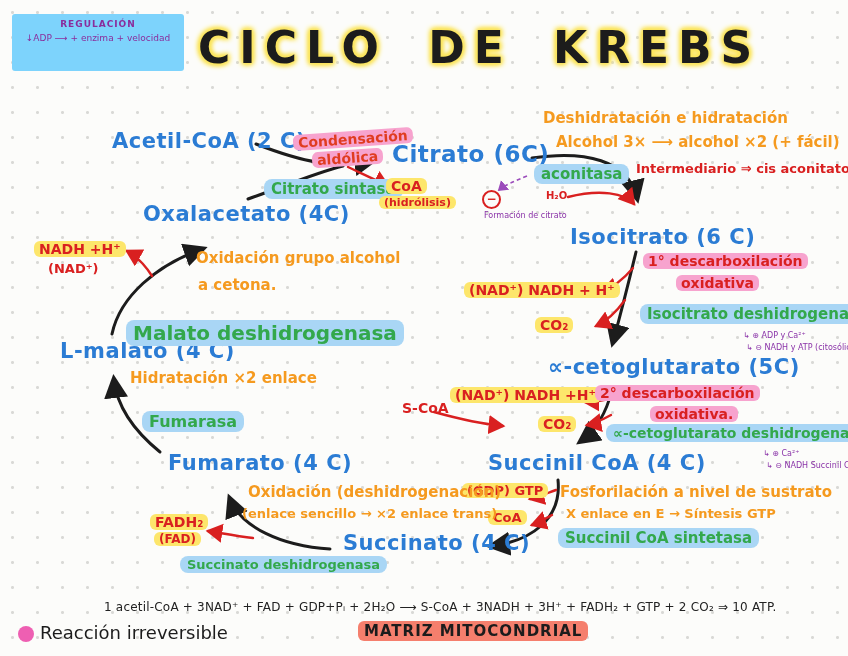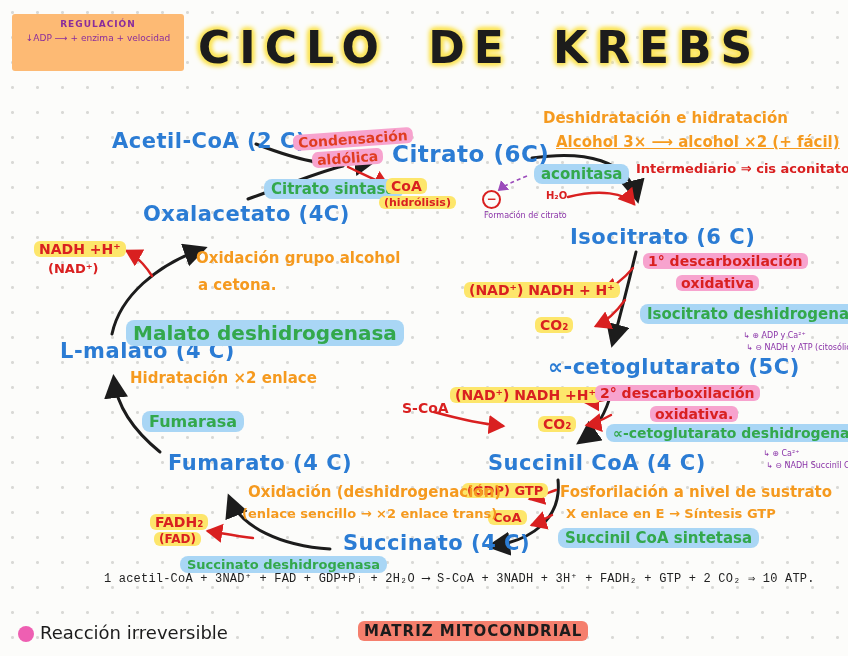--- a/index.html
+++ b/index.html
@@ -18,21 +18,21 @@
   .node{color:#2b7cd4;font-size:21px;font-weight:bold;letter-spacing:.5px;}
   .enzyme{color:#33a84c;font-size:15px;font-weight:bold;background:#a9d6f5;border-radius:8px;padding:1px 7px;}
   .orange{color:#f59a1f;font-size:15px;font-weight:bold;}
   .red{color:#d92020;font-weight:bold;font-size:14px;}
   .hl-y{background:#fde66b;border-radius:6px;padding:0 5px;}
   .hl-p{background:#f7a3ce;border-radius:6px;padding:0 5px;}
   .hl-s{background:#f57f6d;border-radius:6px;padding:1px 6px;}
   .purple{color:#8a33a8;}
   .tiny{font-size:8px;line-height:11px;}
   .regbox{
-    left:12px;top:14px;width:172px;height:54px;background:#fdba74;border-radius:3px;
+    left:12px;top:14px;width:172px;height:54px;background:#7dd3fc;border-radius:3px;
     color:#8a2d9c;font-size:9px;line-height:14px;text-align:center;padding-top:3px;
   }
   .regbox .rb-h{font-weight:bold;letter-spacing:1px;}
   .minus-badge{
     left:482px;top:190px;width:15px;height:15px;border:2.5px solid #d92020;border-radius:50%;
     color:#d92020;font-size:12px;font-weight:bold;line-height:14px;text-align:center;
   }
   .legend-dot{left:18px;top:626px;width:16px;height:16px;border-radius:50%;background:#ee5fb2;}
   .equation{font-size:12px;color:#222;font-weight:500;letter-spacing:.2px;}
   svg.overlay{position:absolute;left:0;top:0;pointer-events:none;}
@@ -107,21 +107,21 @@
 <div class="abs enzyme" style="left:180px;top:556px;font-size:13px;">Succinato deshidrogenasa</div>
 <div class="abs enzyme" style="left:142px;top:411px;font-size:16px;">Fumarasa</div>
 <div class="abs enzyme" style="left:126px;top:303px;font-size:20px;margin-top:17px;">Malato deshidrogenasa</div>
 
 <div class="abs red hl-p" style="left:293px;top:131px;transform:rotate(-4deg);color:#e03c20;">Condensación</div>
 <div class="abs red hl-p" style="left:312px;top:150px;transform:rotate(-4deg);color:#e03c20;">aldólica</div>
 <div class="abs red hl-y" style="left:386px;top:178px;">CoA</div>
 <div class="abs red hl-y" style="left:379px;top:196px;font-size:11px;">(hidrólisis)</div>
 
 <div class="abs orange" style="left:543px;top:109px;">Deshidratación e hidratación</div>
-<div class="abs orange" style="left:556px;top:133px;text-decoration:underline;">Alcohol 3× ⟶ alcohol ×2 (+ fácil)</div>
+<div class="abs orange" style="left:556px;top:133px;">Alcohol 3× ⟶ alcohol ×2 (+ fácil)</div>
 <div class="abs red" style="left:636px;top:161px;font-size:13px;">Intermediario ⇒ cis aconitato</div>
 <div class="abs red" style="left:546px;top:190px;font-size:10px;">H₂O</div>
 <div class="abs minus-badge">−</div>
 <div class="abs purple tiny" style="left:476px;top:210px;padding-left:8px;">Formación de citrato</div>
 
 <div class="abs red hl-p" style="left:643px;top:253px;">1° descarboxilación</div>
 <div class="abs red hl-p" style="left:676px;top:275px;">oxidativa</div>
 <div class="abs red hl-y" style="left:464px;top:282px;">(NAD⁺)  NADH + H⁺</div>
 <div class="abs red hl-y" style="left:535px;top:317px;">CO₂</div>
 <div class="abs purple tiny" style="left:743px;top:330px;">↳ ⊕ ADP y Ca²⁺</div>
@@ -144,17 +144,17 @@
 <div class="abs orange" style="left:242px;top:506px;font-size:13px;">(enlace sencillo → ×2 enlace trans)</div>
 <div class="abs red hl-y" style="left:150px;top:514px;">FADH₂</div>
 <div class="abs red hl-y" style="left:154px;top:532px;font-size:12px;">(FAD)</div>
 
 <div class="abs orange" style="left:130px;top:369px;">Hidratación ×2 enlace</div>
 <div class="abs orange" style="left:188px;top:249px;margin-left:8px;">Oxidación grupo alcohol</div>
 <div class="abs orange" style="left:198px;top:276px;">a  cetona.</div>
 <div class="abs red hl-y" style="left:34px;top:241px;">NADH +H⁺</div>
 <div class="abs red" style="left:48px;top:261px;font-size:13px;">(NAD⁺)</div>
 
-<div class="abs equation" style="left:104px;top:571px;font-family:Liberation Mono, monospace;">1 acetil-CoA + 3NAD⁺ + FAD + GDP+Pᵢ + 2H₂O ⟶ S-CoA + 3NADH + 3H⁺ + FADH₂ + GTP + 2 CO₂  ⇒  10 ATP.</div>
+<div class="abs equation" style="left:104px;top:600px;">1 acetil-CoA + 3NAD⁺ + FAD + GDP+Pᵢ + 2H₂O ⟶ S-CoA + 3NADH + 3H⁺ + FADH₂ + GTP + 2 CO₂  ⇒  10 ATP.</div>
 
 <div class="abs legend-dot"></div>
 <div class="abs" style="left:40px;top:622px;font-size:18px;color:#1c1c1c;">Reacción  irreversible</div>
 <div class="abs hl-s" style="left:358px;top:621px;font-size:15px;font-weight:bold;color:#1c1c1c;letter-spacing:1px;">MATRIZ MITOCONDRIAL</div>
 
 </body></html>

